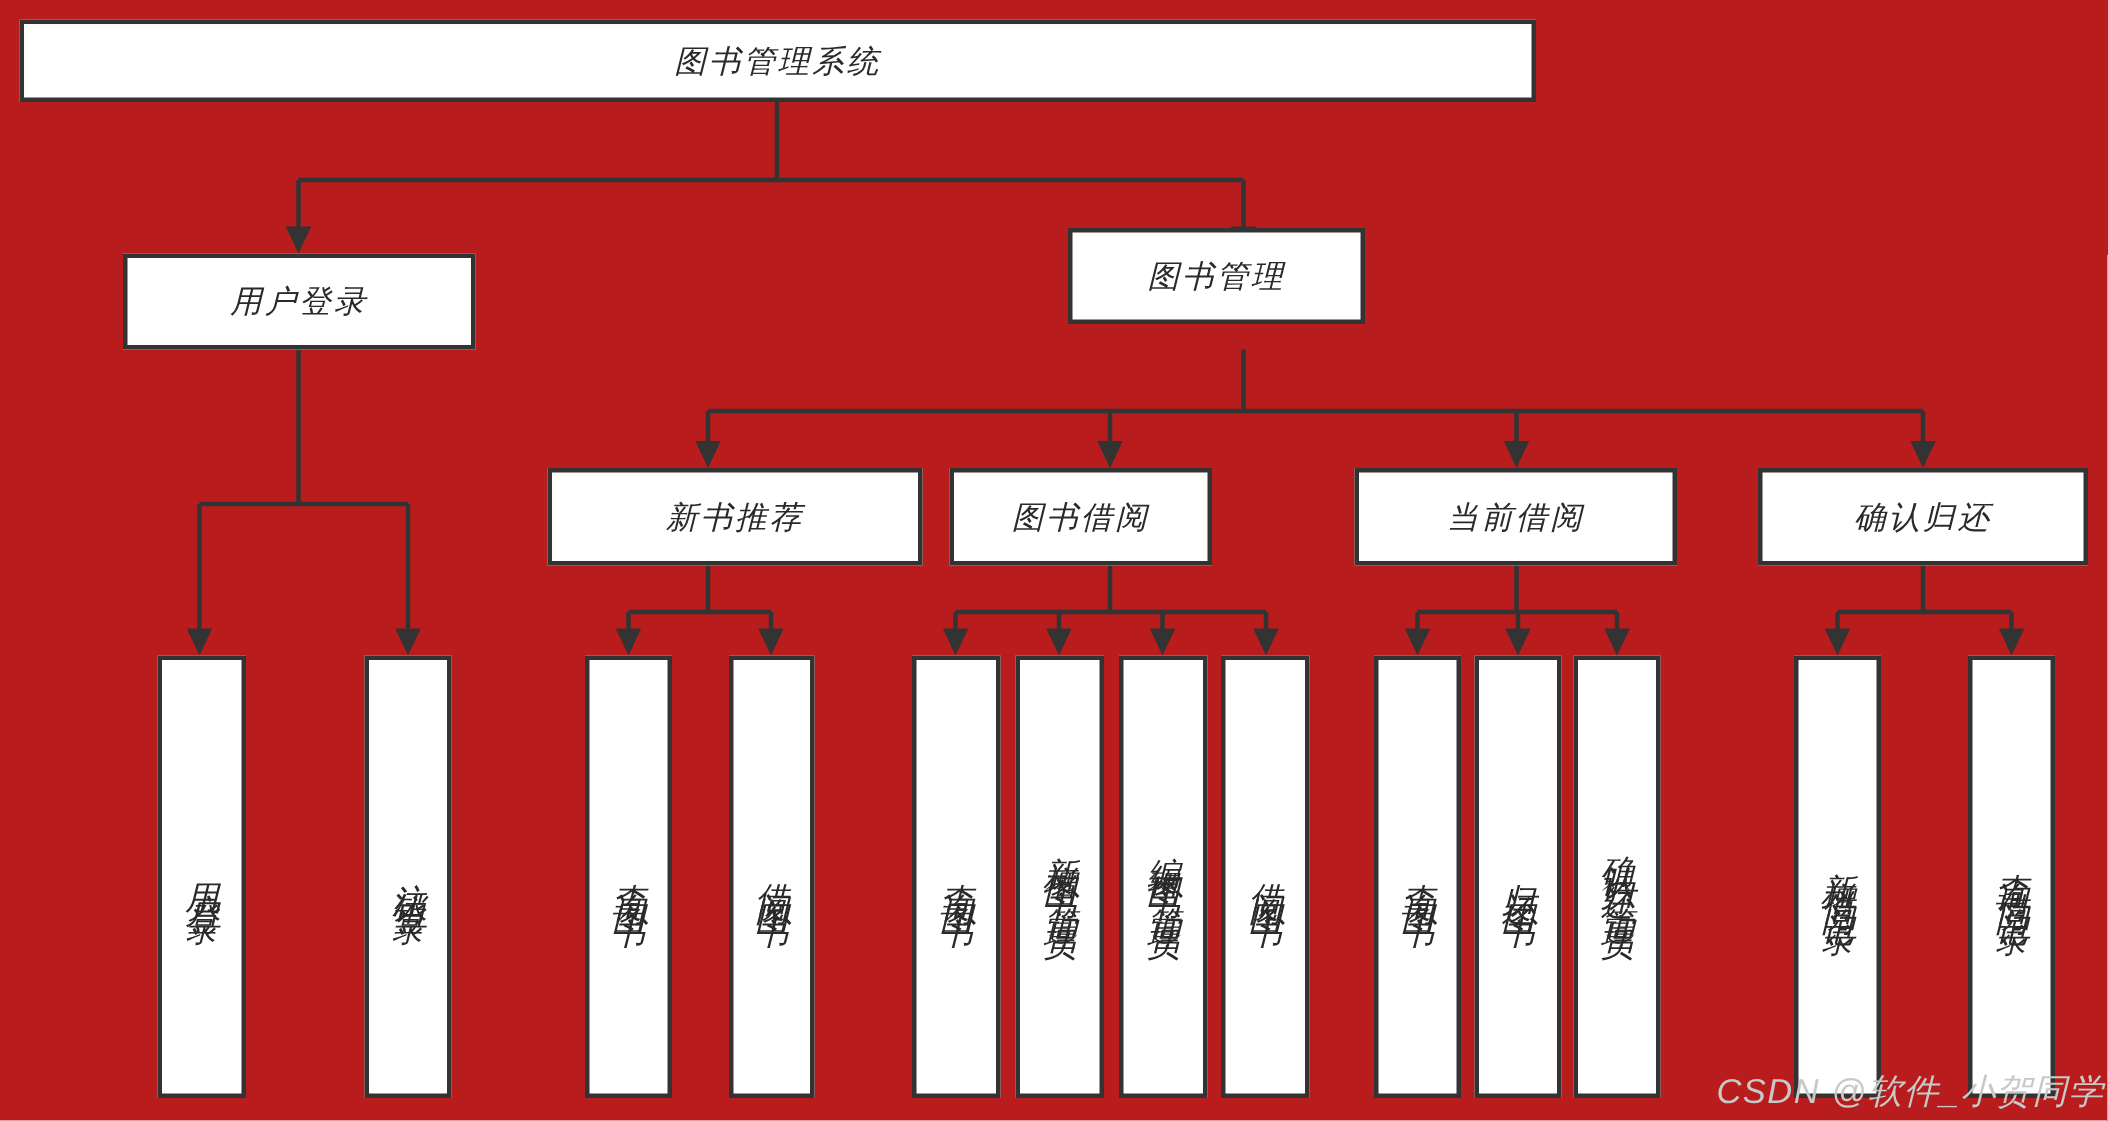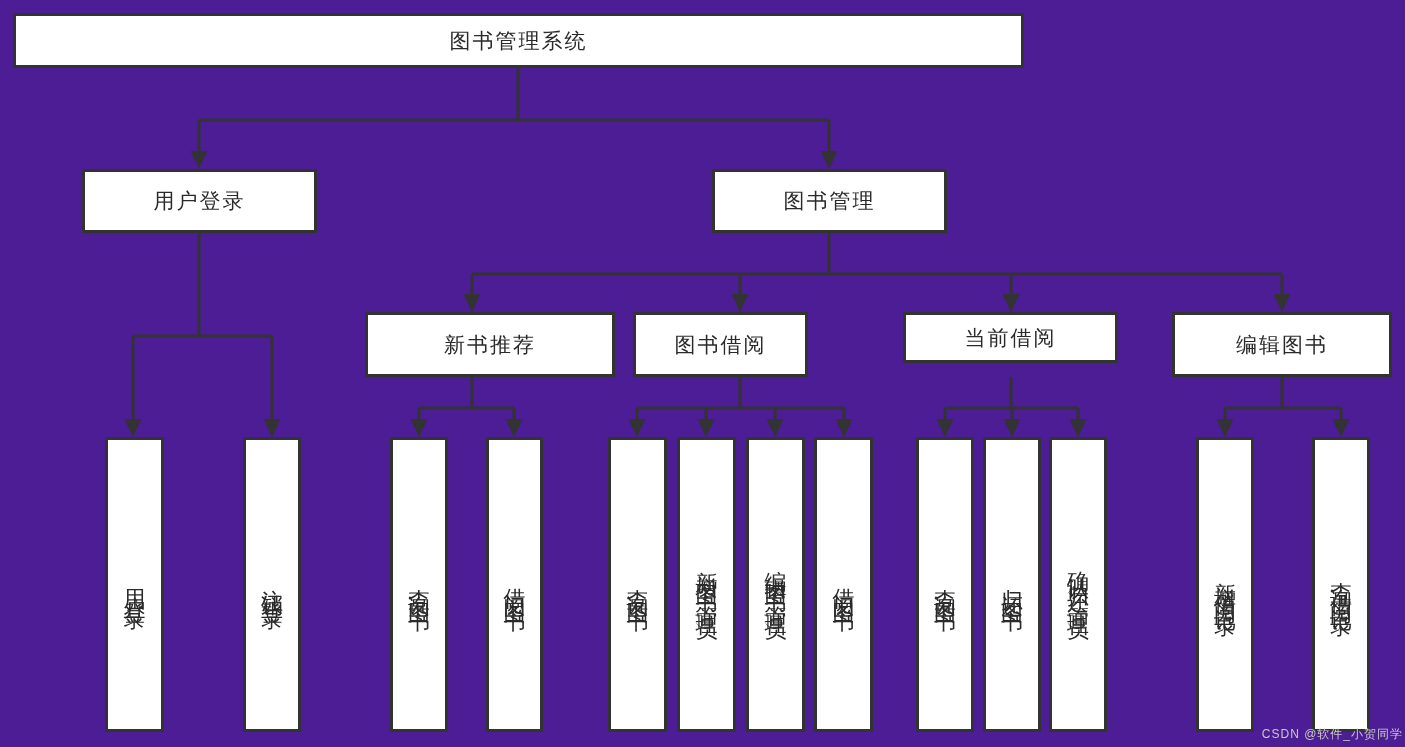--- a/index.html
+++ b/index.html
@@ -4,24 +4,25 @@
 <style>
   html, body {
     margin: 0;
     padding: 0;
     background: #ffffff;
   }
   .stage {
     position: relative;
     width: 1405px;
     height: 747px;
-    background: #4c1d95;
+    background: #b91c1c;
     overflow: hidden;
     font-family: "Liberation Sans", "DejaVu Sans", sans-serif;
     color: #2a2a2a;
+    font-style: italic;
   }
   .wires {
     position: absolute;
     left: 0;
     top: 0;
     width: 1405px;
     height: 747px;
   }
   .wire {
     stroke: #333333;
@@ -52,21 +53,21 @@
     text-orientation: mixed;
     font-size: 22px;
     letter-spacing: 7px;
     line-height: 1;
     color: #2a2a2a;
   }
   .watermark {
     position: absolute;
     right: 2px;
     bottom: 4px;
-    font-size: 12px;
+    font-size: 23px;
     letter-spacing: 1px;
     color: #c8c8c8;
     white-space: nowrap;
     z-index: 5;
   }
 </style>
 </head>
 <body>
 
 <div class="stage">
@@ -107,35 +108,35 @@
     <polygon class="arrow" points="1332.5,419 1349.5,419 1341,437"></polygon>
   </svg>
 
   <div class="node hbox" style="left:13px; top:13px; width:1011px; height:55px;">
     <span>图书管理系统</span>
   </div>
 
   <div class="node hbox" style="left:82px; top:169px; width:235px; height:64px;">
     <span>用户登录</span>
   </div>
-  <div class="node hbox" style="left:712px; top:169px; width:235px; height:64px;">
+  <div class="node hbox" style="left:712px; top:152px; width:198px; height:64px;">
     <span>图书管理</span>
   </div>
 
   <div class="node hbox" style="left:365px; top:312px; width:250px; height:65px;">
     <span>新书推荐</span>
   </div>
   <div class="node hbox" style="left:633px; top:312px; width:175px; height:65px;">
     <span>图书借阅</span>
   </div>
-  <div class="node hbox" style="left:903px; top:312px; width:215px; height:51px;">
+  <div class="node hbox" style="left:903px; top:312px; width:215px; height:65px;">
     <span>当前借阅</span>
   </div>
   <div class="node hbox" style="left:1172px; top:312px; width:220px; height:65px;">
-    <span>编辑图书</span>
+    <span>确认归还</span>
   </div>
 
   <div class="node vbox" style="left:105px; top:437px; width:59px; height:295px;">
     <span>用户登录</span>
   </div>
   <div class="node vbox" style="left:243px; top:437px; width:58px; height:295px;">
     <span>注销登录</span>
   </div>
 
   <div class="node vbox" style="left:390px; top:437px; width:58px; height:295px;">

